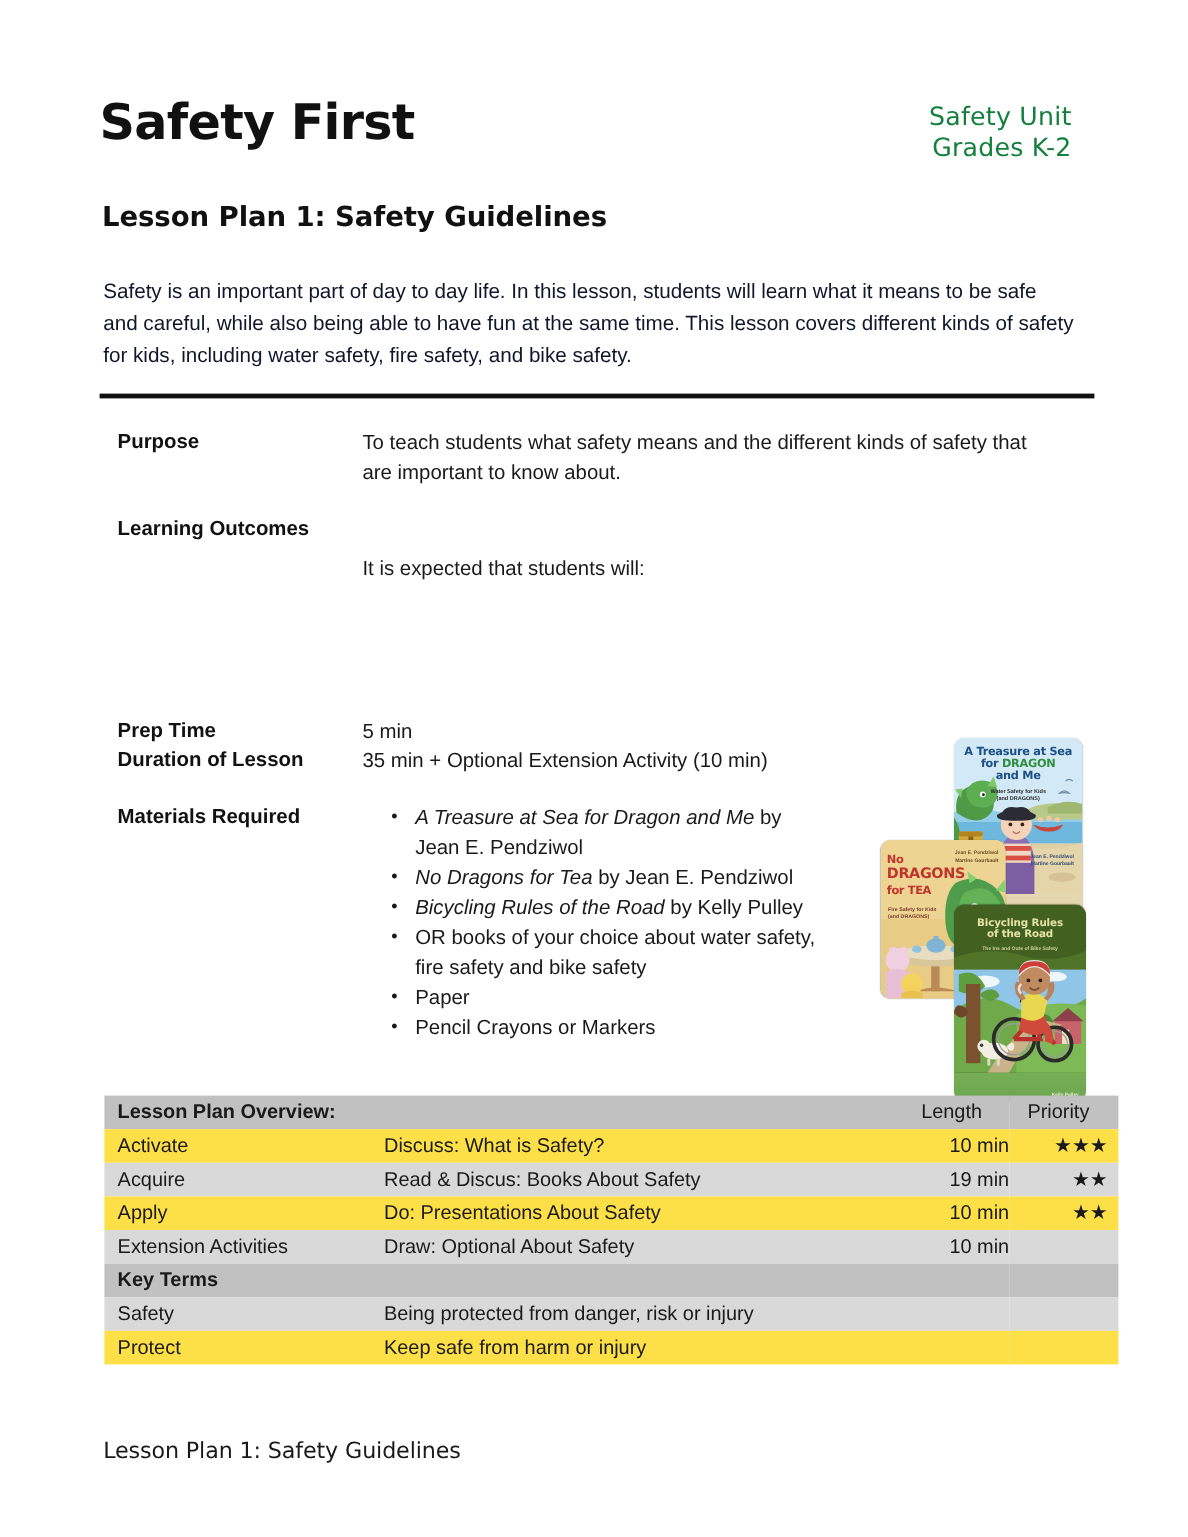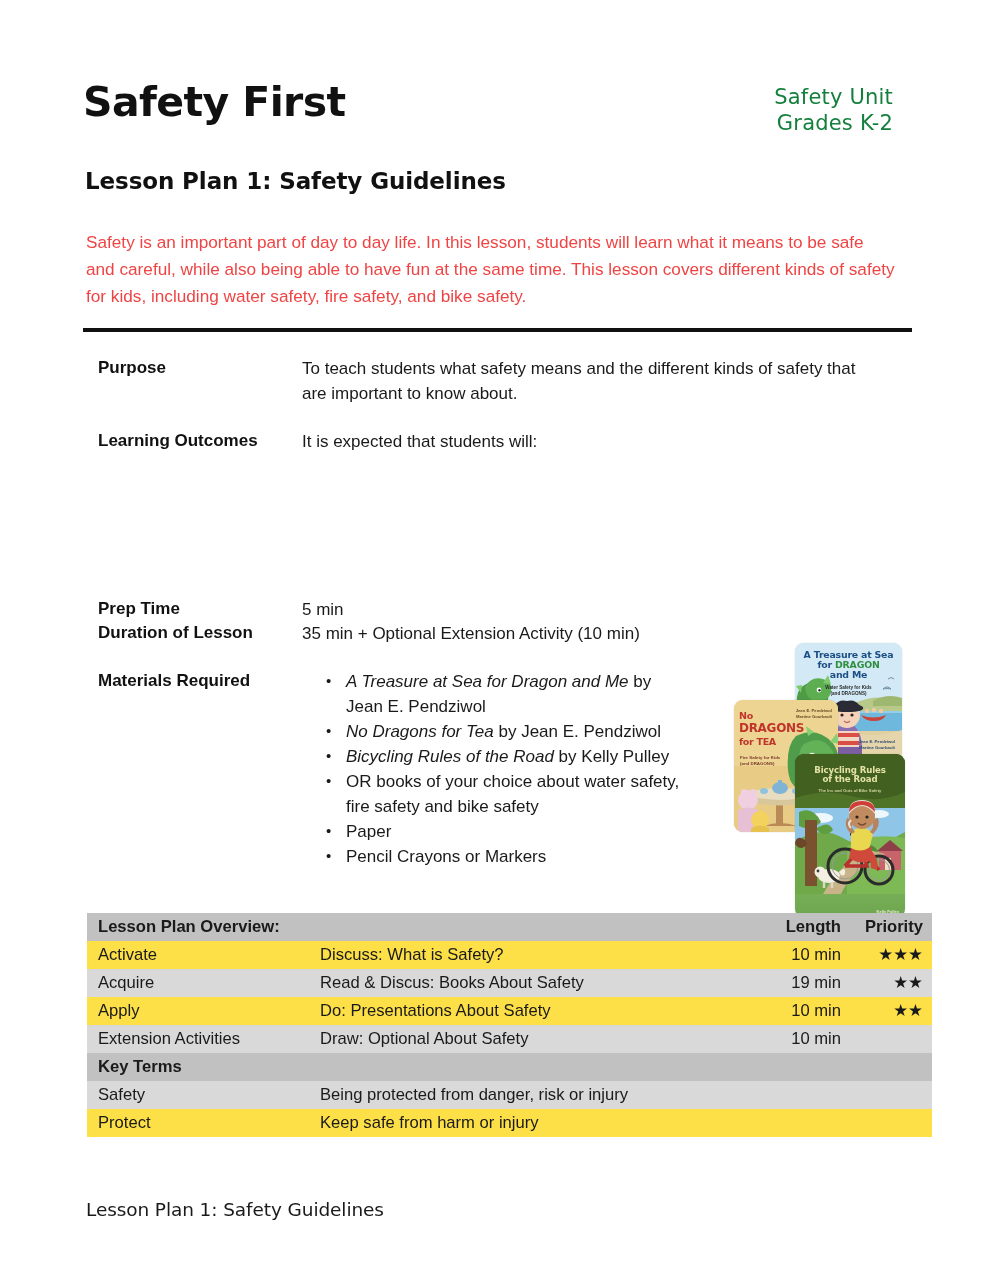--- a/index.html
+++ b/index.html
@@ -70,21 +70,21 @@
     white-space: nowrap;
   }
 
   .intro {
     position: absolute;
     left: 86px;
     top: 229px;
     width: 810px;
     font-size: 17.2px;
     line-height: 27px;
-    color: #ef4444;
+    color: #0f172a;
     text-align: left;
   }
 
   .rule {
     position: absolute;
     left: 83px;
     top: 328px;
     width: 829px;
     height: 4px;
     background: #111111;
@@ -113,21 +113,21 @@
     line-height: 25px;
     color: #1a1a1a;
   }
 
   #row-purpose      { top: 356px; }
   #row-outcomes     { top: 429px; }
   #row-prep         { top: 597px; }
   #row-duration     { top: 621px; }
   #row-materials    { top: 669px; }
 
-  .row-body.wide { width: 600px; }
+  .row-body.wide { width: 600px; margin-top: 32px; }
 
   ul.bullets {
     list-style: none;
     margin: 0;
     padding: 0;
   }
   ul.bullets li {
     position: relative;
     padding-left: 44px;
     font-size: 17px;
@@ -158,21 +158,20 @@
   .book {
     position: absolute;
     border-radius: 9px;
     overflow: hidden;
     box-shadow: 0 0 1px rgba(0,0,0,0.35);
   }
   #book-treasure {
     left: 105px; top: 3px;
     width: 107px; height: 160px;
     background: linear-gradient(#cfe9f5 0%, #d8eef8 46%, #9fd0e8 58%, #e5d9b4 80%, #dfd0a4 100%);
-    margin-top: 28px;
   }
   #book-tea {
     left: 0px; top: 88px;
     width: 104px; height: 132px;
     background: linear-gradient(#f0d98c 0%, #eccf77 40%, #ecd79a 72%, #e7cf8e 100%);
     margin-left: 44px;
   }
   #book-bike {
     left: 105px; top: 142px;
     width: 110px; height: 164px;
@@ -281,21 +280,21 @@
   }
   .c-name   { width: 222px; padding-left: 11px !important; }
   .c-desc   { width: 425px; }
   .c-length { width: 96px; text-align: right; }
   .c-prio   { width: 82px; text-align: right; padding-right: 9px !important; }
 
   tr.shade-head td { background: #c1c1c1; font-weight: 700; }
   tr.shade-light td { background: #d9d9d9; }
   tr.shade-none td { background: #fde047; }
   tr.shade-head .c-length,
-  tr.shade-head .c-prio { font-weight: 700; }
+  tr.shade-head .c-prio { font-weight: 400; text-align: center; }
 
   .stars { letter-spacing: 0px; font-size: 16px; }
 
   
   .footer {
     position: absolute;
     left: 86px;
     top: 1199px;
     font-family: "DejaVu Sans", sans-serif;
     font-size: 18.5px;

